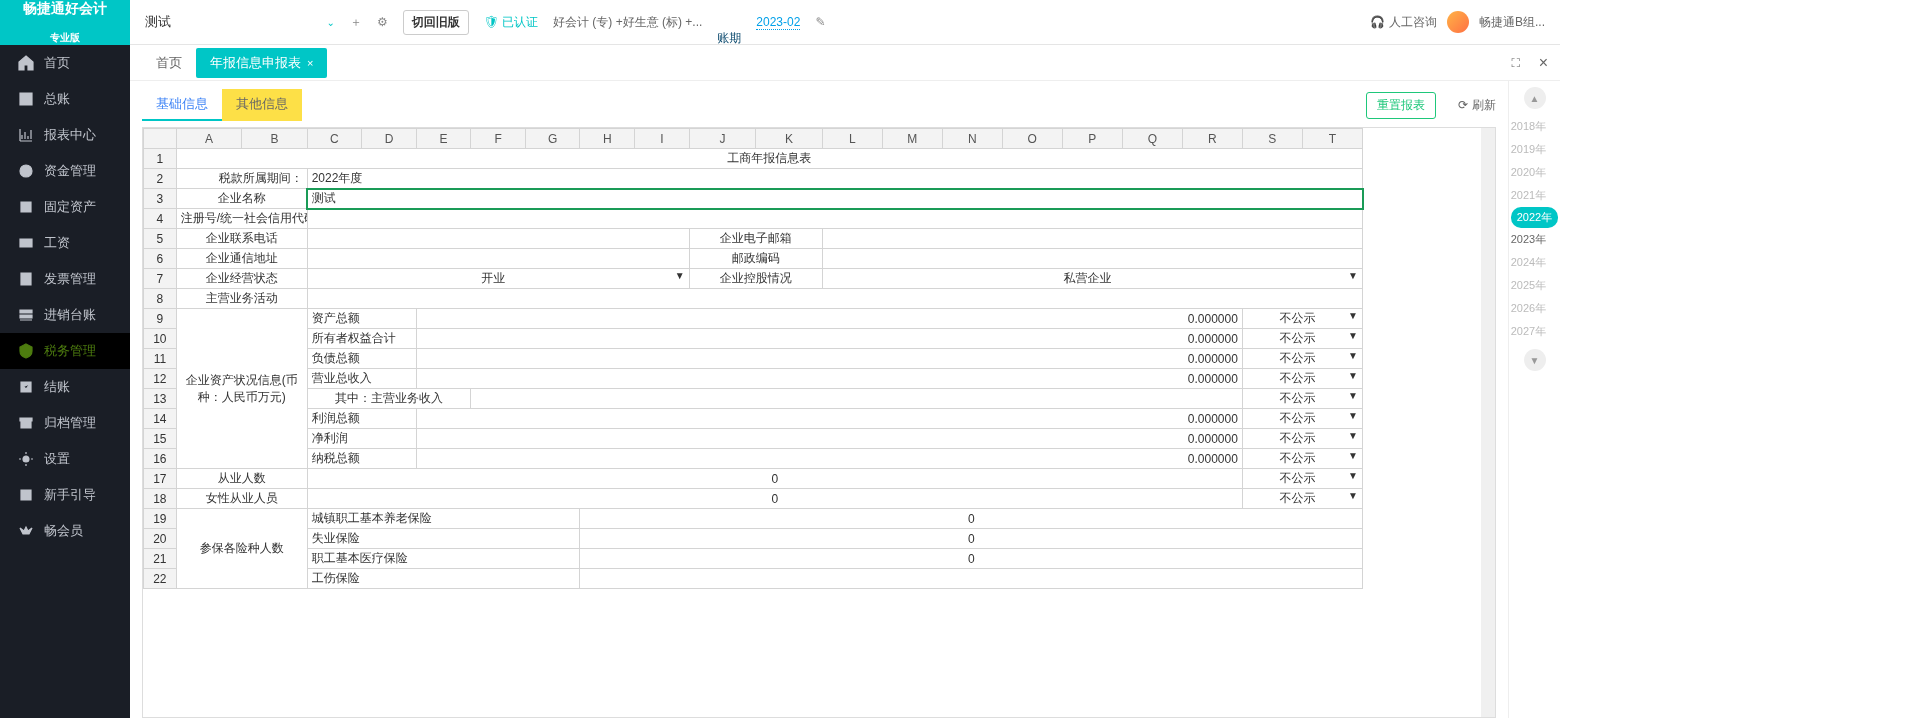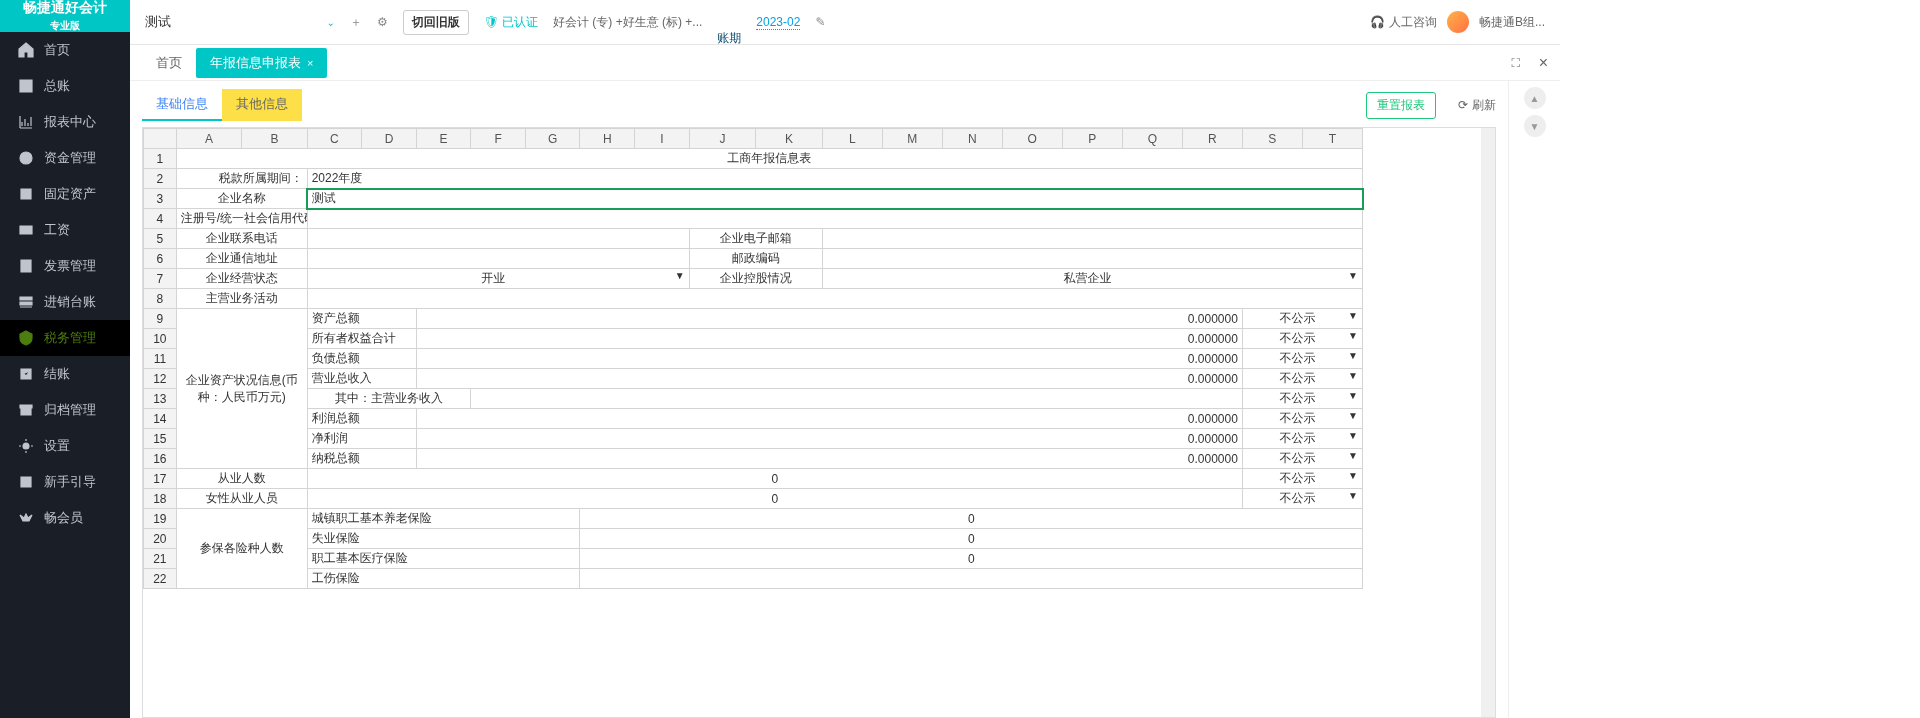--- a/index.html
+++ b/index.html
@@ -1,21 +1,21 @@
 <!DOCTYPE html>
 <html><head>
 <meta charset="utf-8">
 <style>
 *{box-sizing:border-box;margin:0;padding:0;font-family:"Microsoft YaHei",Arial,sans-serif;}
 body{font-size:12px;color:#333;background:#fff;overflow:hidden;}
 .app{display:flex;height:718px;width:1560px;position:relative;}
 
 
 .sidebar{width:130px;background:#1a1e26;color:#c0c4cc;flex-shrink:0;}
-.logo{height:32px;background:#00c6c6;display:flex;align-items:center;justify-content:center;color:#fff;font-size:13px;font-weight:bold;flex-direction:column;}
+.logo{height:45px;background:#00c6c6;display:flex;align-items:center;justify-content:center;color:#fff;font-size:13px;font-weight:bold;flex-direction:column;}
 .logo .main{font-size:14px;}
 .logo .sub{font-size:10px;margin-top:2px;}
 .nav-item{height:36px;display:flex;align-items:center;padding-left:18px;cursor:pointer;font-size:13px;}
 .nav-item.active{background:#000;color:#4d7c0f;}
 .nav-icon{width:16px;height:16px;margin-right:10px;display:inline-flex;align-items:center;justify-content:center;}
 .nav-icon svg{width:16px;height:16px;fill:currentColor;}
 
 
 .main{flex:1;display:flex;flex-direction:column;min-width:0;}
 .topbar{height:45px;border-bottom:1px solid #e5e5e5;display:flex;align-items:center;padding:0 15px;gap:15px;}
@@ -428,17 +428,29 @@
                   <td colspan="13" class="c-center"></td>
                 </tr>
               </tbody>
             </table>
           <div class="scroll-track"></div>
         </div>
       </div>
 
       <div class="year-rail">
         <div class="rail-arrow">▲</div>
+        <div id="year-list">
+            <div class="year-item">2018年</div>
+            <div class="year-item">2019年</div>
+            <div class="year-item">2020年</div>
+            <div class="year-item">2021年</div>
+            <div class="year-item active">2022年</div>
+            <div class="year-item avail">2023年</div>
+            <div class="year-item">2024年</div>
+            <div class="year-item">2025年</div>
+            <div class="year-item">2026年</div>
+            <div class="year-item">2027年</div>
+          </div>
         <div class="rail-arrow">▼</div>
       </div>
     </div>
   </div>
 </div>
 
 </body></html>

